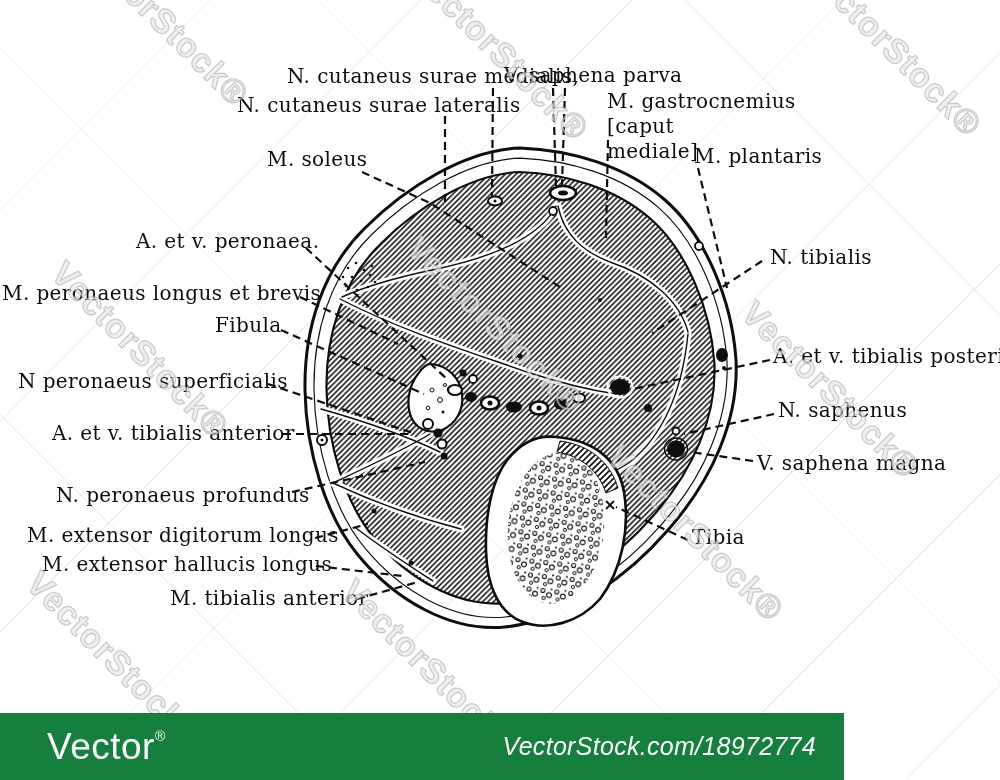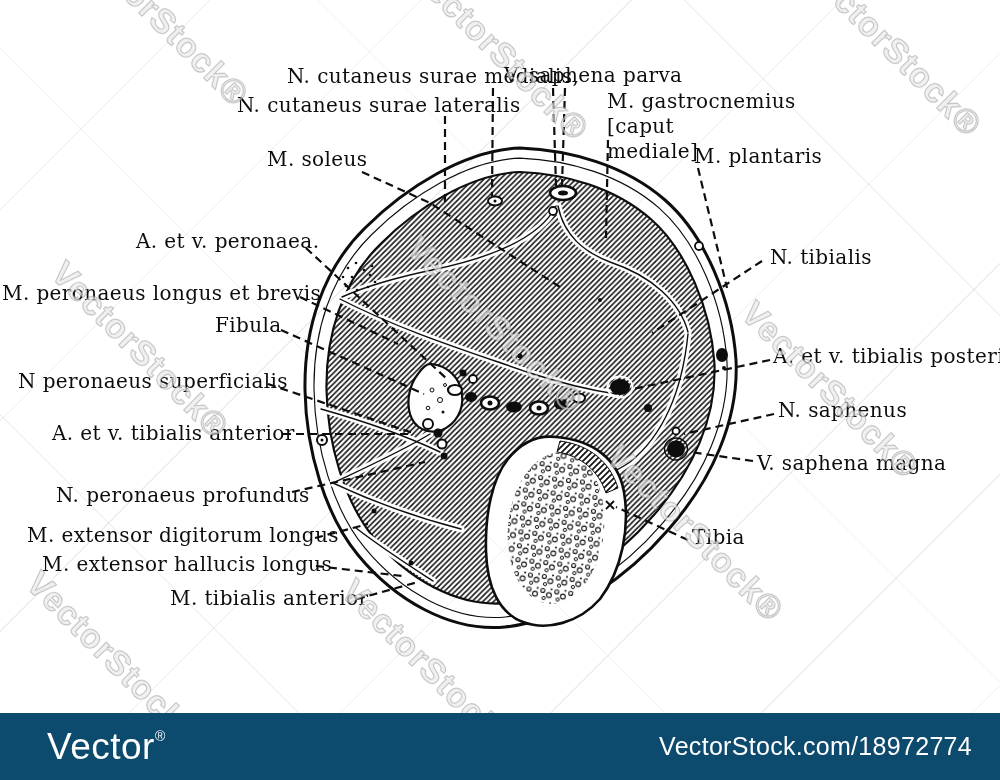--- a/index.html
+++ b/index.html
@@ -37,28 +37,28 @@
       repeating-linear-gradient(135deg, transparent 0px, transparent 148px, rgba(0,0,0,0.07) 148px, rgba(0,0,0,0.07) 149px),
       repeating-linear-gradient(45deg, transparent 0px, transparent 258px, rgba(0,0,0,0.05) 258px, rgba(0,0,0,0.05) 259px);}
   .wm{position:absolute;transform:translate(-50%,-50%) rotate(45deg);
       font-family:"Liberation Sans",sans-serif;font-size:34px;font-weight:600;
       color:rgba(255,255,255,0.55);-webkit-text-stroke:1.2px rgba(90,90,90,0.28);
       text-shadow:0 0 1px rgba(120,120,120,0.25);letter-spacing:1px;white-space:nowrap;}
   .wm1{left:160px;top:18px}.wm2{left:500px;top:52px}.wm3{left:893px;top:48px}
   .wm4{left:140px;top:350px}.wm5{left:495px;top:325px}.wm6{left:830px;top:390px}
   .wm7{left:695px;top:533px}.wm8{left:115px;top:660px}.wm9{left:430px;top:668px}
   
-  .bar{position:absolute;left:0;top:713px;width:1000px;height:67px;background:#0c4a6e;z-index:4;
+  .bar{position:absolute;left:0;top:713px;width:844px;height:67px;background:#15803d;z-index:4;
        display:flex;align-items:center;justify-content:space-between;
        font-family:"Liberation Sans",sans-serif;color:#fff;}
   .logo{margin-left:47px;font-size:37px;letter-spacing:.5px;display:flex;align-items:flex-start;}
   .logo .v{font-weight:300}
   .logo .s{font-weight:700}
   .logo .reg{font-size:14px;margin-top:2px;font-weight:400;opacity:.95}
-  .credit{margin-right:28px;font-size:25px;font-weight:400;letter-spacing:.3px;}
+  .credit{margin-right:28px;font-size:25px;font-weight:400;letter-spacing:.3px;font-style:italic;}
 </style>
 </head>
 <body>
 
 <div class="stage">
 
   <svg class="fig-svg" width="1000" height="780" viewBox="0 0 1000 780">
     <defs>
       <pattern id="hatch" width="6" height="6" patternUnits="userSpaceOnUse">
         <path d="M0,6 L6,0 M-1,1 L1,-1 M5,7 L7,5" stroke="#111" stroke-width="1.7"></path>

